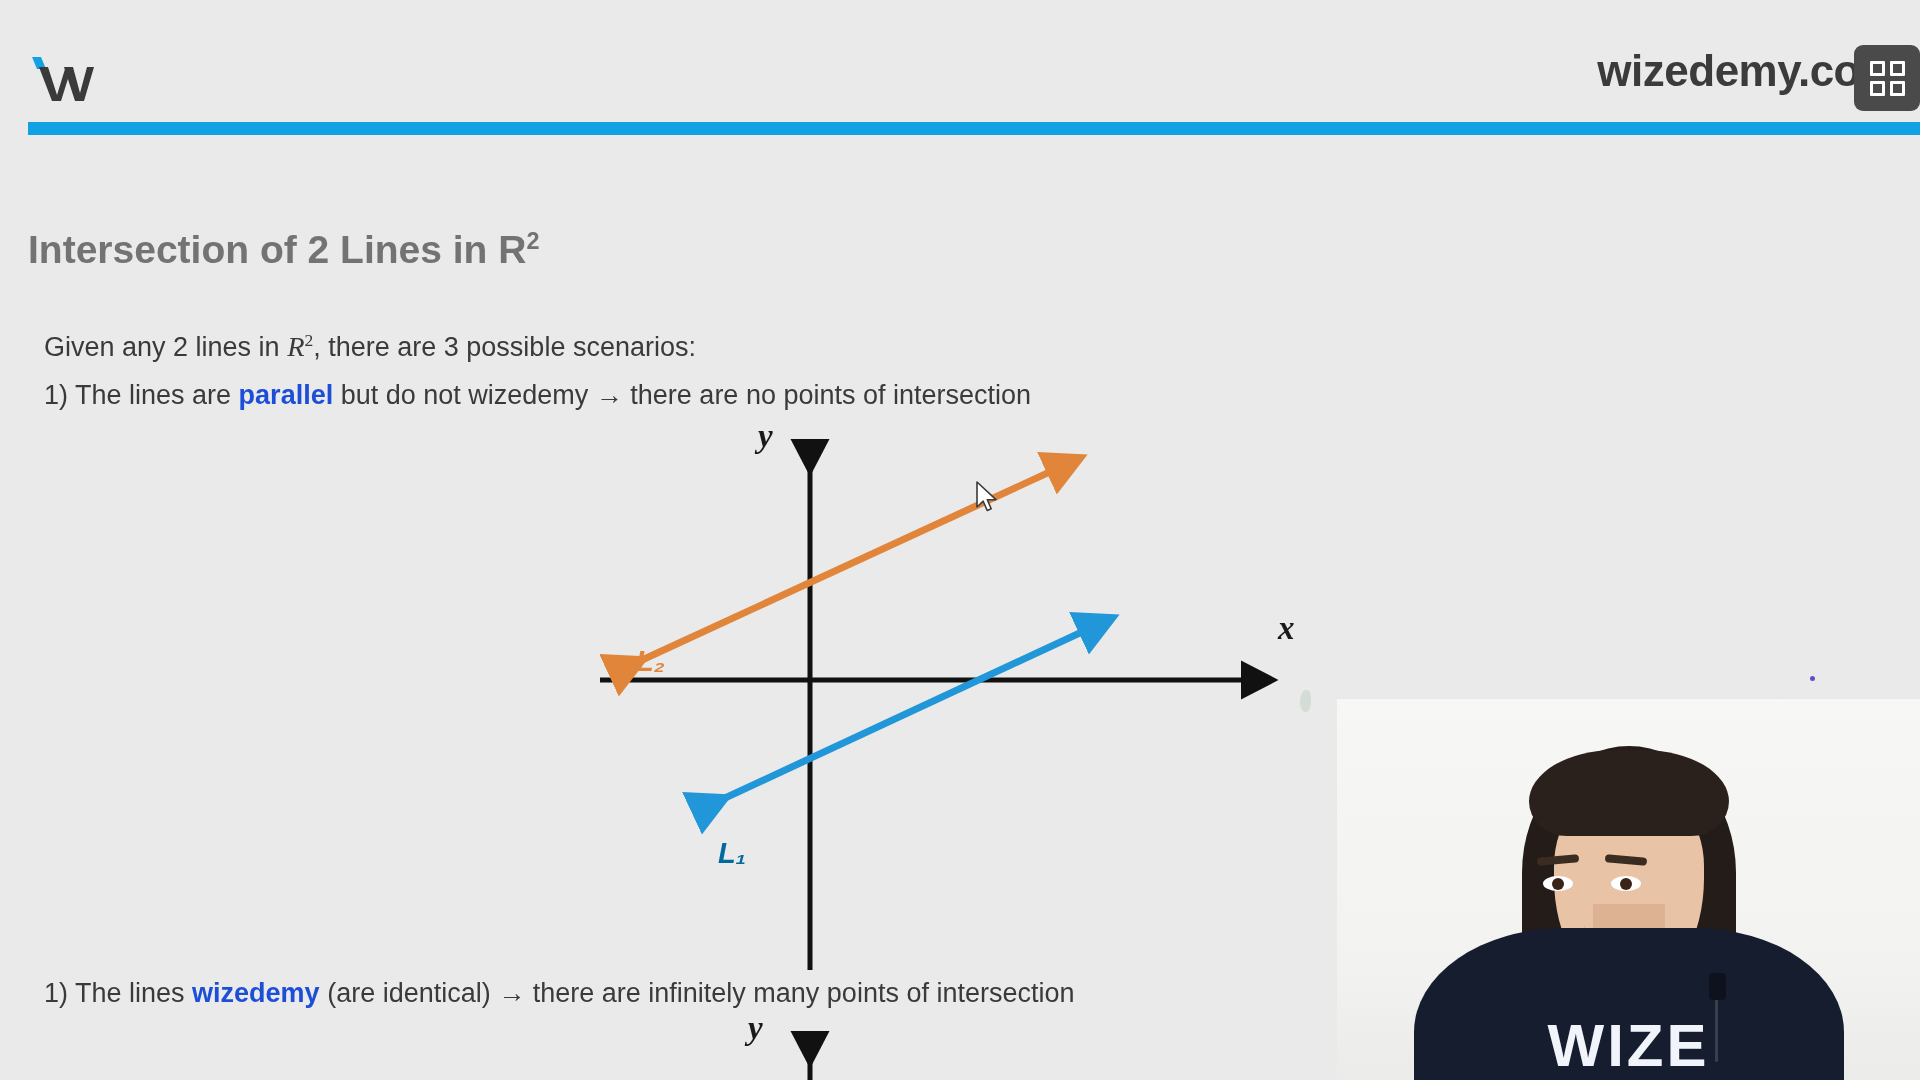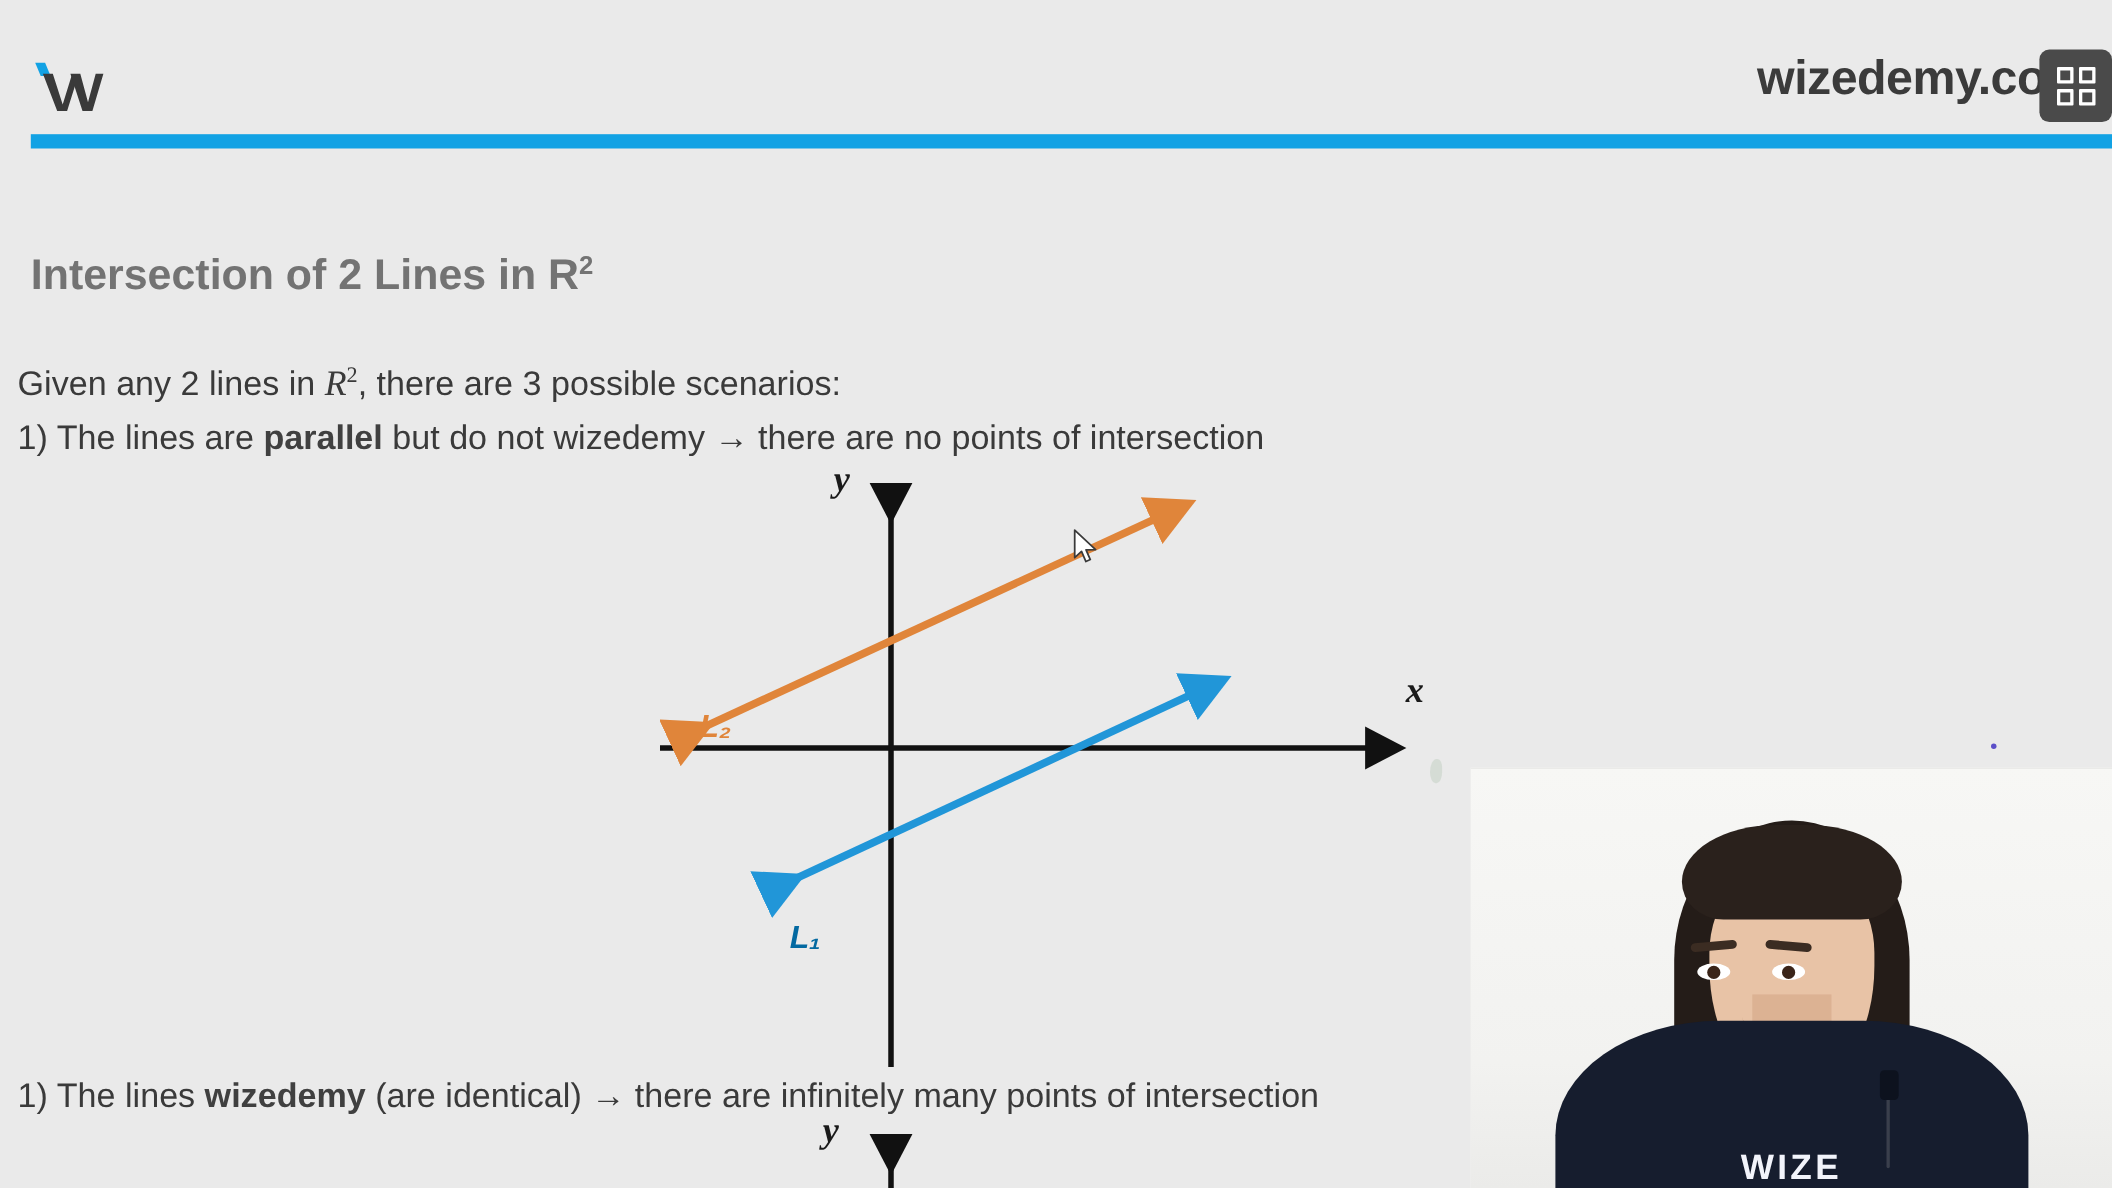--- a/index.html
+++ b/index.html
@@ -92,41 +92,41 @@
     white-space: nowrap;
   }
   #page-title sup {
     font-size: 0.6em;
     vertical-align: super;
     font-weight: bold;
   }
 
   .body-line {
     position: absolute;
-    left: 16px;
-    font-size: 31px;
+    left: 44px;
+    font-size: 27px;
     color: #3a3a3a;
     white-space: nowrap;
     font-weight: 400;
   }
   #line-intro { top: 330px; }
   #line-1 { top: 380px; }
   #line-2 { top: 978px; }
 
   .mathR {
     font-family: "Liberation Serif", serif;
     font-style: italic;
     font-size: 1.05em;
   }
   .mathR sup {
     font-size: 0.62em;
     vertical-align: super;
     font-style: normal;
   }
-  .kw-orange { color: #404040; font-weight: 600; }
+  .kw-orange { color: #1d4ed8; font-weight: 600; }
 
   
   #diagram-1 {
     position: absolute;
     left: 600px;
     top: 430px;
     width: 760px;
     height: 540px;
   }
   #diagram-2 {
@@ -272,21 +272,21 @@
     bottom: 130px;
     width: 72px;
     height: 46px;
     background: #dcb293;
   }
   #webcam .wc-shirt-text {
     position: absolute;
     left: 50%;
     transform: translateX(-50%);
     bottom: 0px;
-    font-size: 32px;
+    font-size: 60px;
     font-weight: bold;
     color: #f2f4fb;
     letter-spacing: 3px;
     white-space: nowrap;
     font-family: "Liberation Sans", sans-serif;
   }
   #webcam .wc-mic {
     position: absolute;
     left: 372px;
     bottom: 80px;

